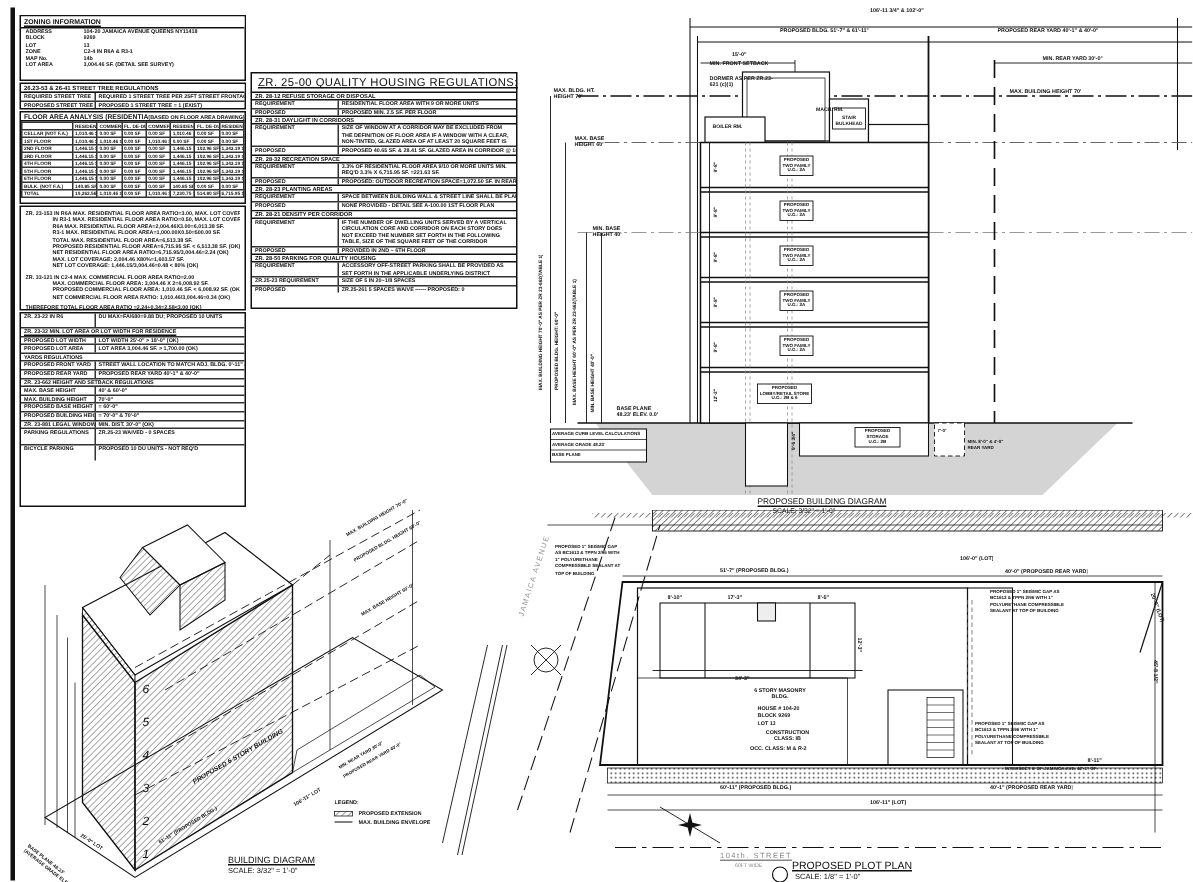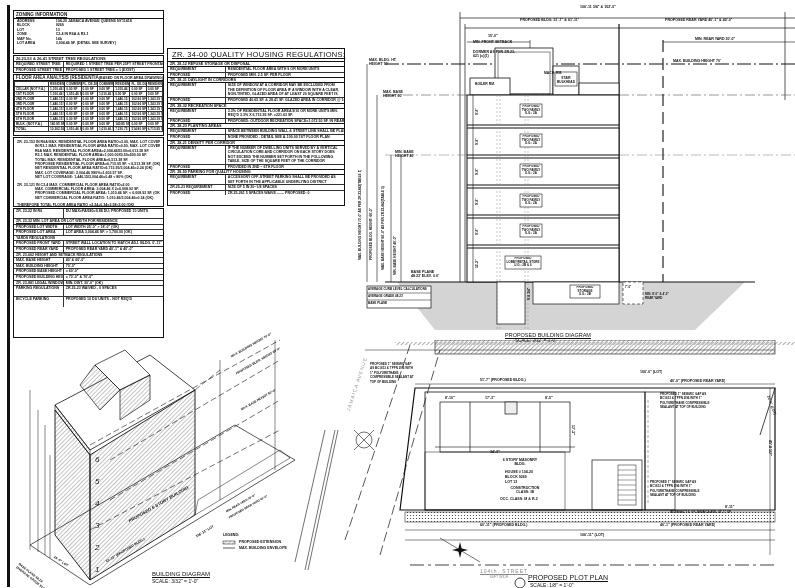--- a/index.html
+++ b/index.html
@@ -239,21 +239,21 @@
         <div class="cell rc">ZR.25-23 WAIVED - 0 SPACES</div>
       </div>
     <div class="row" style="height:10px">
         <div class="cell lc">BICYCLE PARKING</div>
         <div class="cell rc">PROPOSED 10 DU UNITS - NOT REQ'D</div>
       </div>
   </div>
 </div>
 
 <div class="abs" style="left:167px;top:48px;width:178px;height:158px;border:1px solid #111;box-sizing:border-box;">
-  <div style="font-size:7.5px;line-height:12px;padding-left:4px;text-decoration:underline;letter-spacing:0.3px;border-bottom:1px solid #111;white-space:nowrap;">ZR. 34-00 QUALITY HOUSING REGULATIONS:</div>
+  <div style="font-size:7.5px;line-height:12px;padding-left:4px;text-decoration:underline;letter-spacing:0.3px;border-bottom:1px solid #111;white-space:nowrap;">ZR. 25-00 QUALITY HOUSING REGULATIONS:</div>
   <div class="hdr" style="font-size:3.8px;text-decoration:none;padding:0 2px">ZR. 28-12 REFUSE STORAGE OR DISPOSAL</div>
   <div class="row">
       <div class="cell lc">REQUIREMENT</div>
       <div class="cell rc">RESIDENTIAL FLOOR AREA WITH 9 OR MORE UNITS</div>
     </div>
   <div class="row" style="border-bottom:1px solid #111">
       <div class="cell lc">PROPOSED</div>
       <div class="cell rc">PROPOSED MIN. 2.5 SF. PER FLOOR</div>
     </div>
 

